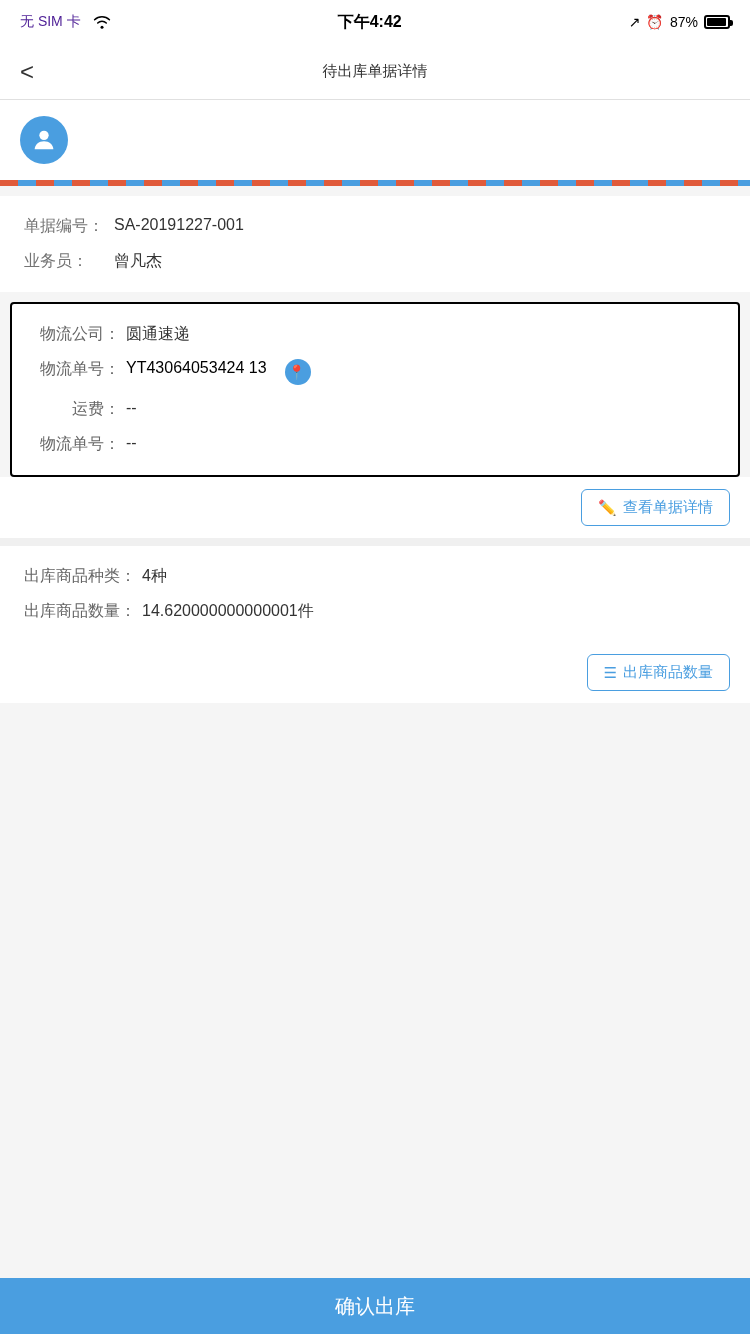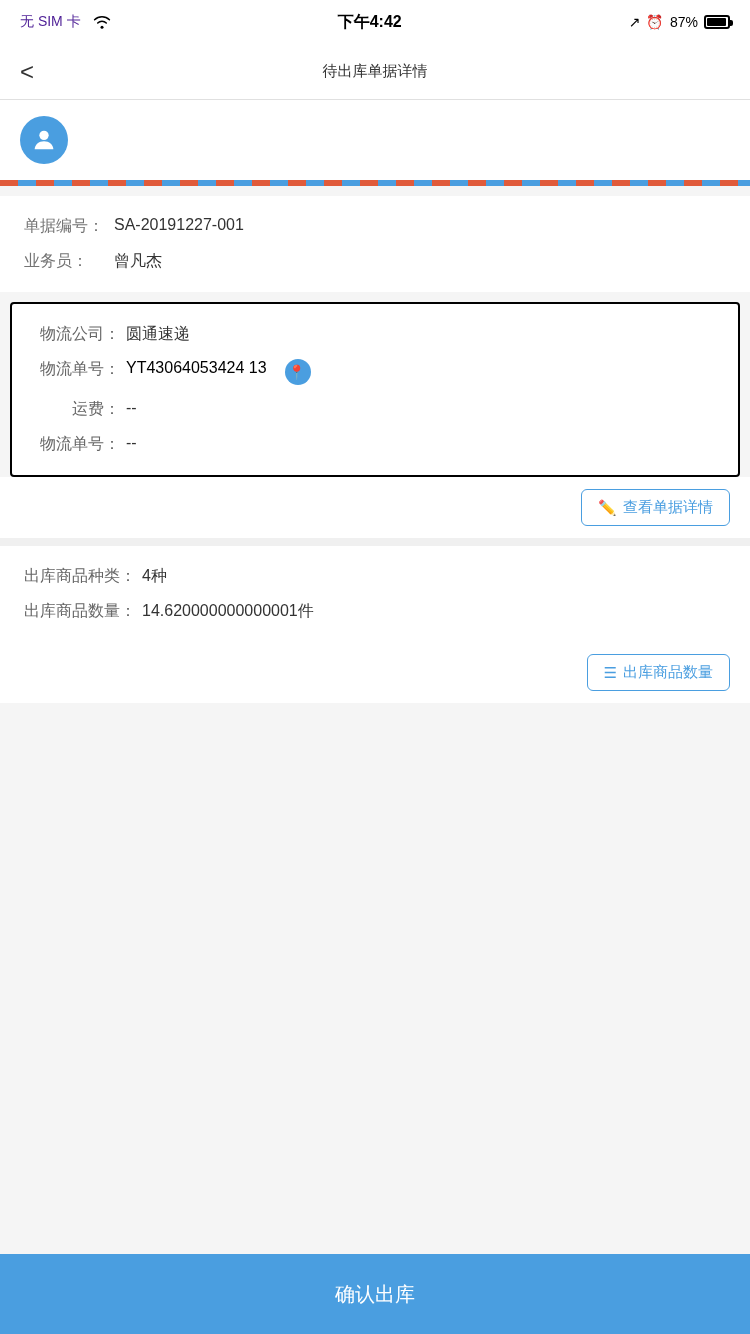--- a/index.html
+++ b/index.html
@@ -256,21 +256,21 @@
       min-height: 200px;
     }
 
     
     .bottom-bar {
       position: fixed;
       bottom: 0;
       left: 0;
       width: 750px;
       background: #4a9ee0;
-      height: 80px;
+      height: 56px;
       display: flex;
       align-items: center;
       justify-content: center;
       cursor: pointer;
     }
     .confirm-btn-text {
       font-size: 20px;
       color: #fff;
       font-weight: 500;
     }

